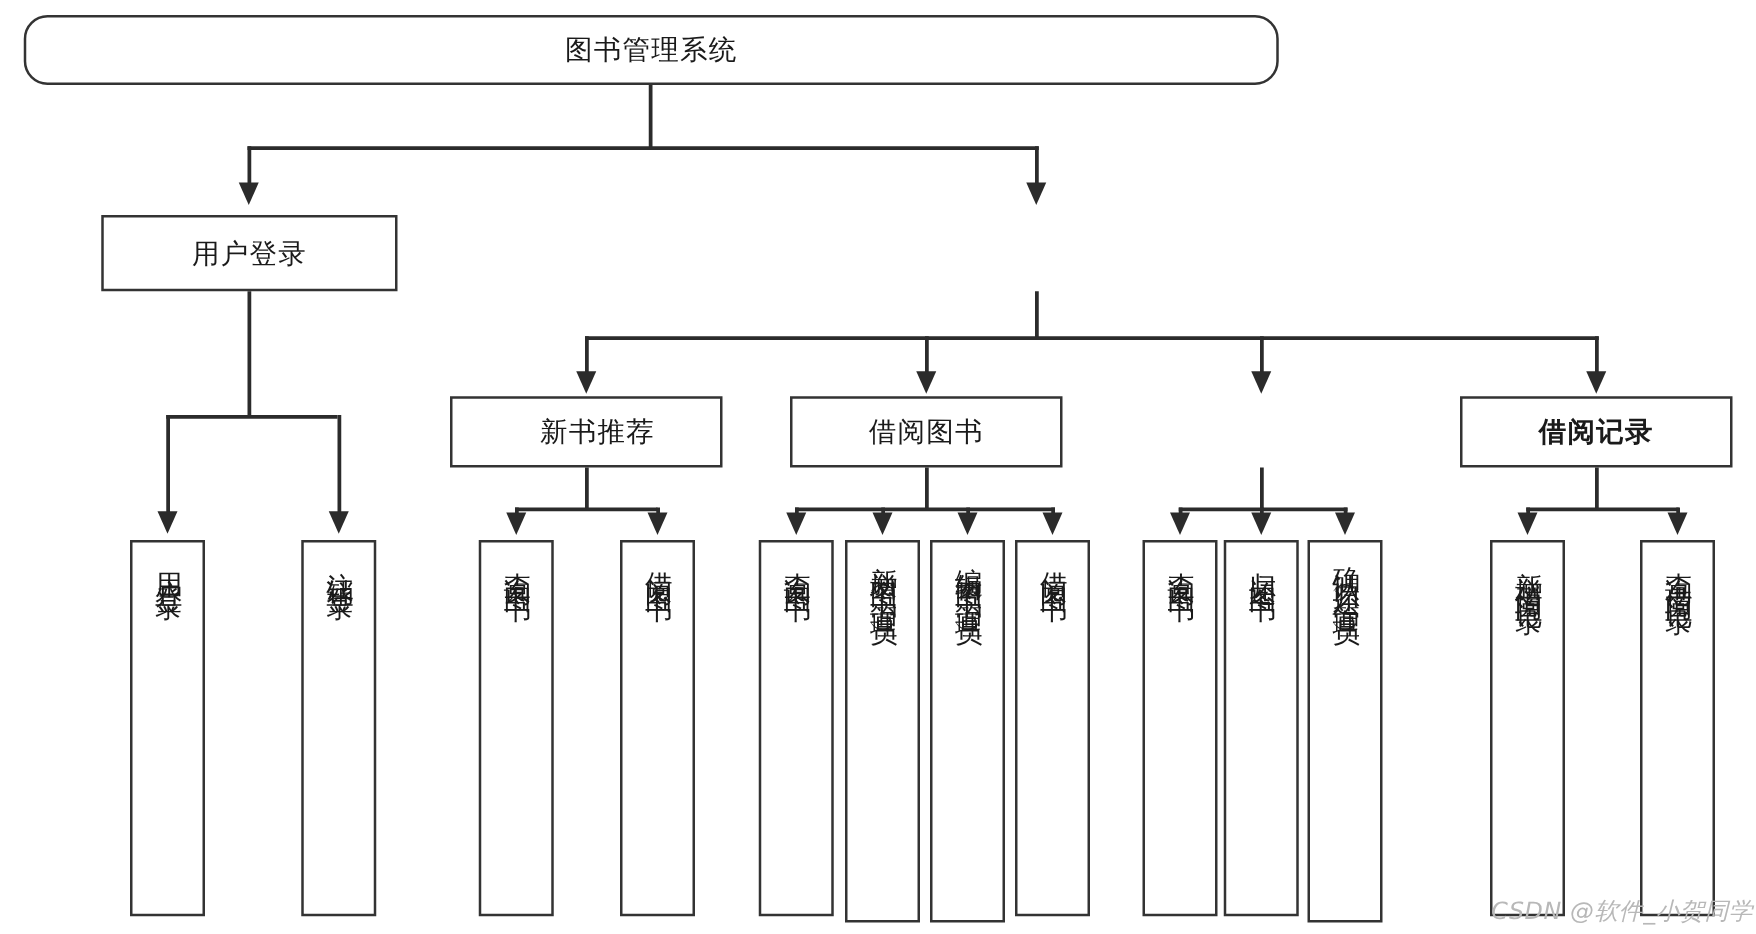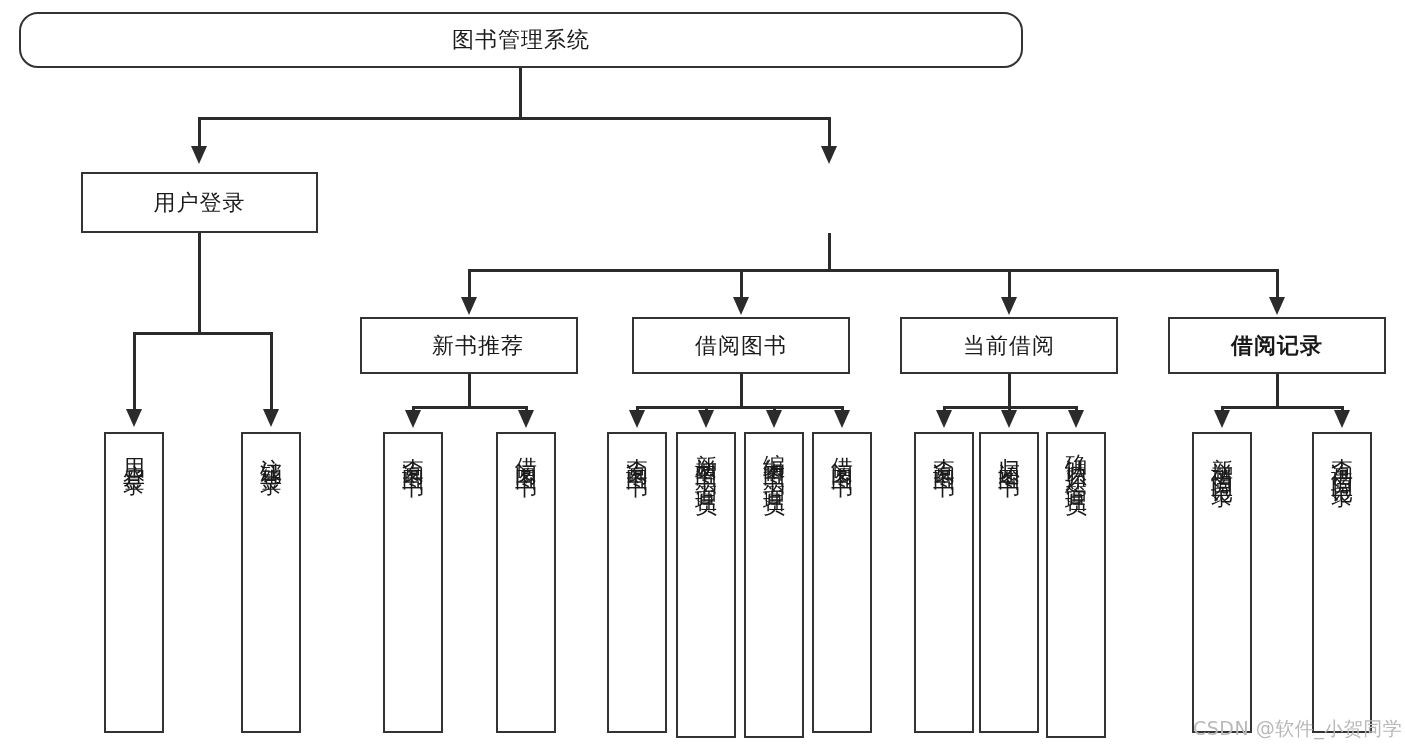--- a/index.html
+++ b/index.html
@@ -107,23 +107,20 @@
   <div class="arrow" style="left:1001px; top:297px;"></div>
   <div class="line-v" style="left:1276px; top:269px; height:29px;"></div>
   <div class="arrow" style="left:1269px; top:297px;"></div>
 
   <div class="node horiz" style="left:360px; top:317px; width:218px; height:57px;padding-left:18px;">
     <span>新书推荐</span>
   </div>
   <div class="node horiz" style="left:632px; top:317px; width:218px; height:57px;">
     <span>借阅图书</span>
   </div>
-  <div class="node horiz" style="left:900px; top:317px; width:218px; height:57px;">
-    <span>当前借阅</span>
-  </div>
   <div class="node horiz" style="left:1168px; top:317px; width:218px; height:57px;font-weight:bold;">
     <span>借阅记录</span>
   </div>
 
   <div class="line-v" style="left:468px; top:374px; height:34px;"></div>
   <div class="line-h" style="left:412px; top:406px; width:114px;"></div>
   <div class="line-v" style="left:412px; top:406px; height:5px;"></div>
   <div class="arrow" style="left:405px; top:410px;"></div>
   <div class="line-v" style="left:525px; top:406px; height:5px;"></div>
   <div class="arrow" style="left:518px; top:410px;"></div>
@@ -192,17 +189,17 @@
     <span>确认归还（管理员）</span>
   </div>
 
   <div class="node vert" style="left:1192px; top:432px; width:60px; height:301px;">
     <span>新增借阅记录</span>
   </div>
   <div class="node vert" style="left:1312px; top:432px; width:60px; height:301px;">
     <span>查询借阅记录</span>
   </div>
 
-  <div class="watermark" style="left:1193px; top:716px;">
+  <div class="watermark" style="left:1193px; top:716px;font-style:italic;">
     <span>CSDN @软件_小贺同学</span>
   </div>
 
 </div>
 
 </body></html>

